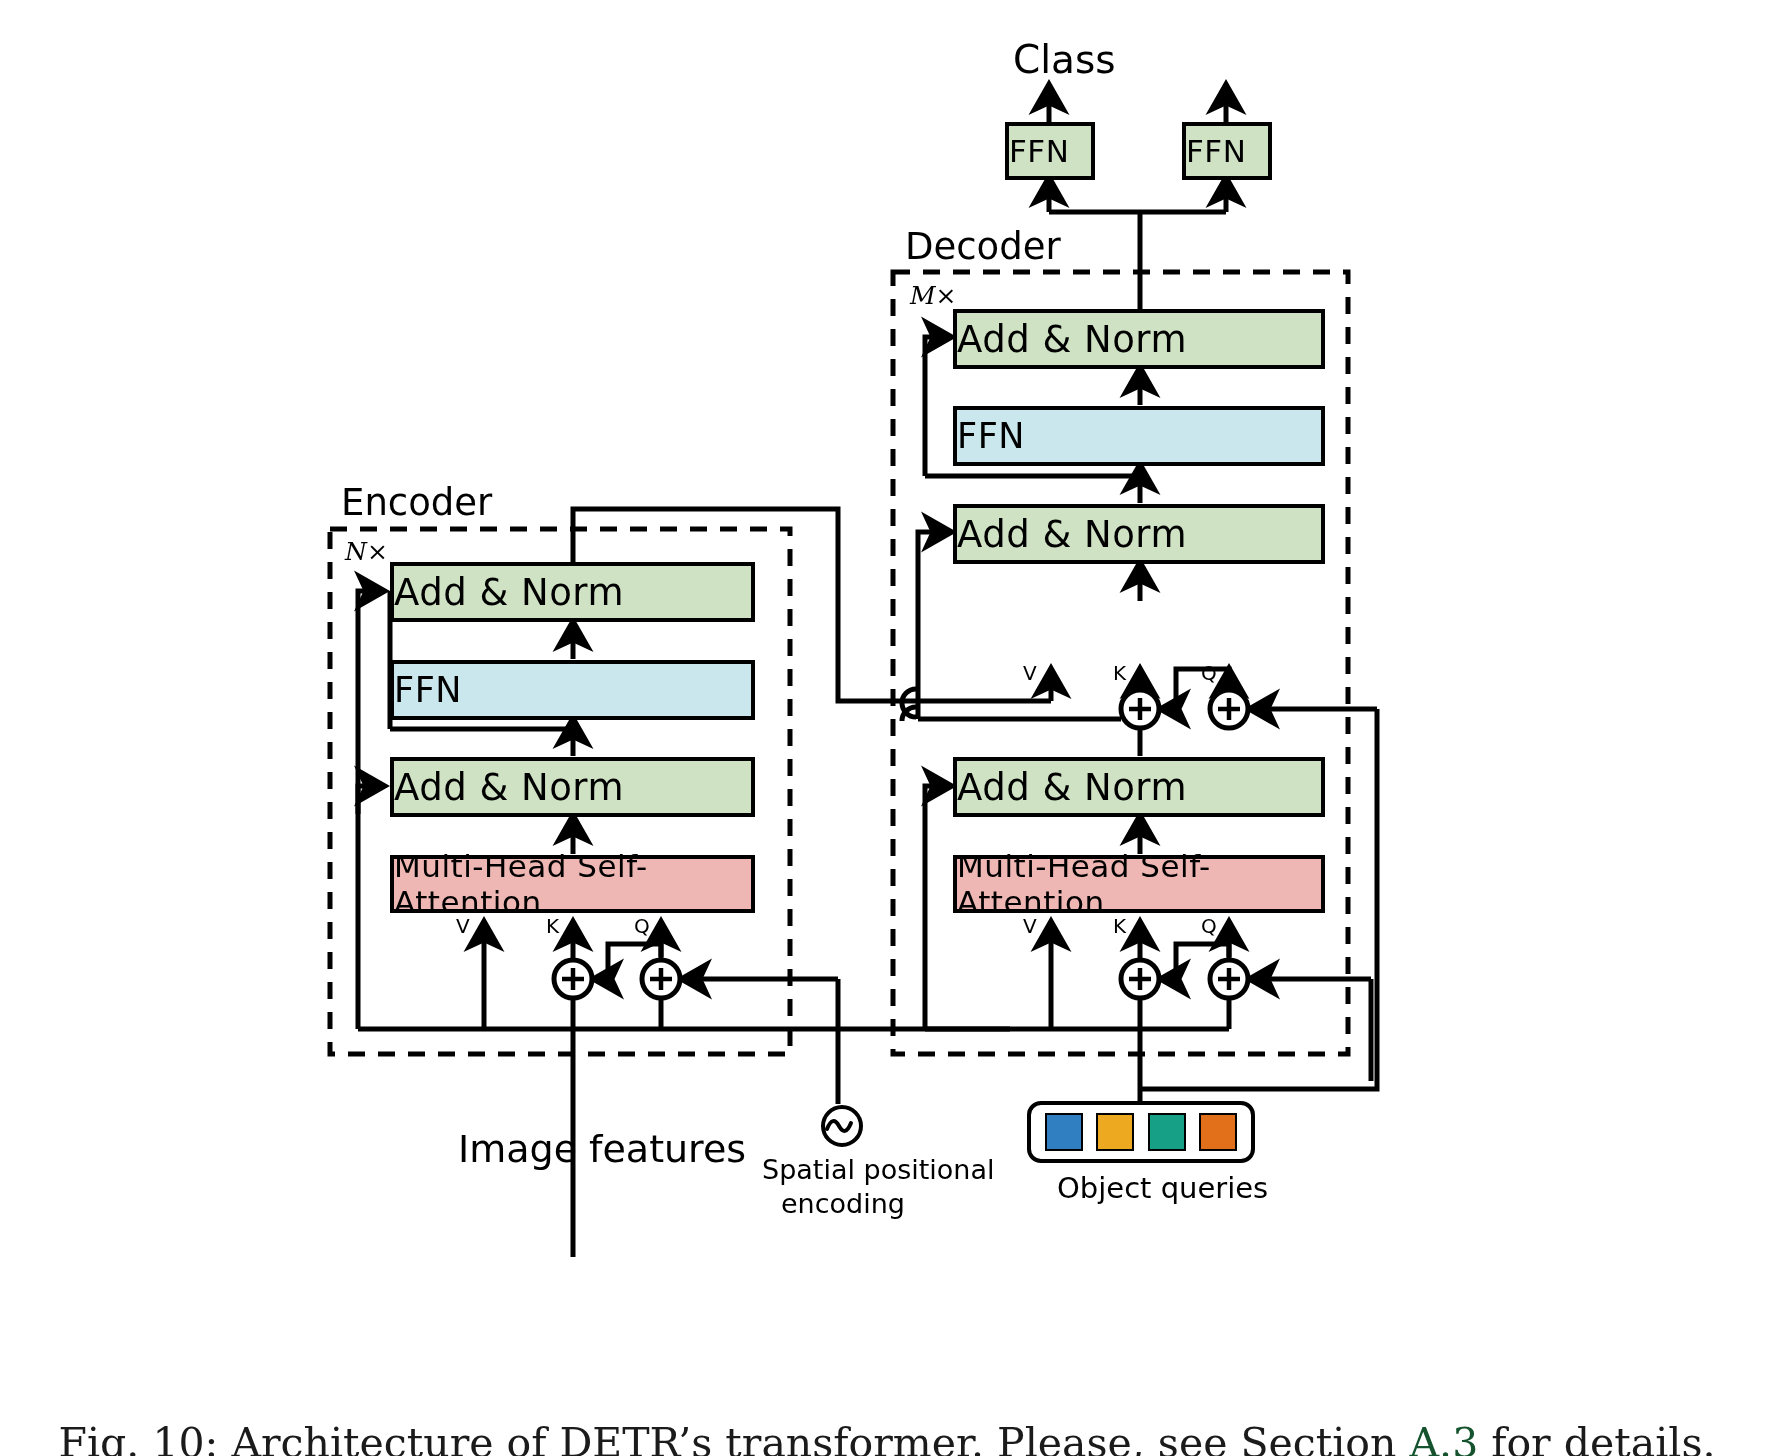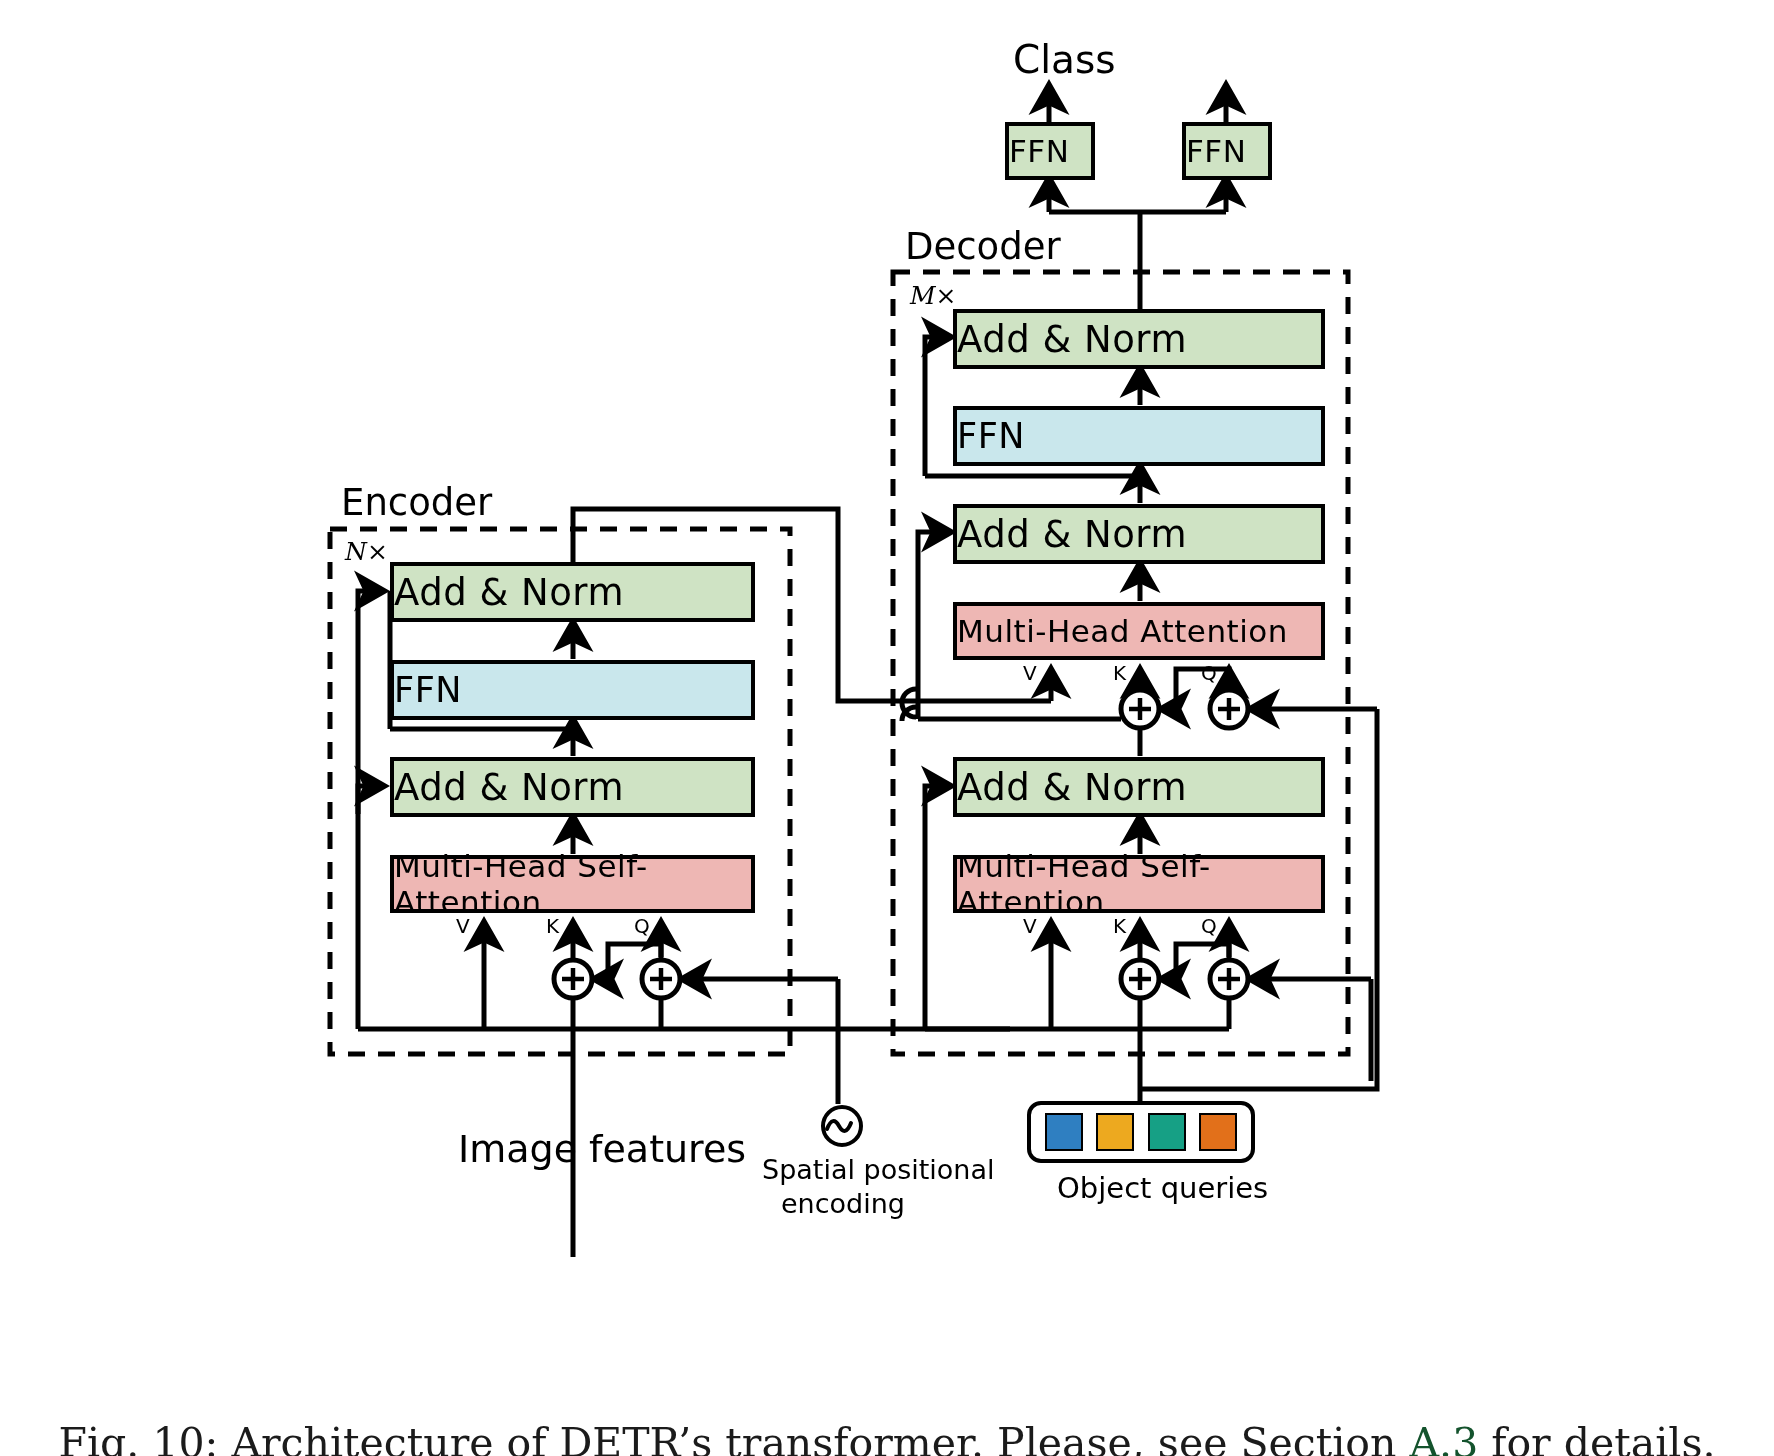--- a/index.html
+++ b/index.html
@@ -276,23 +276,20 @@
 
   <div class="node-box green addnorm-label" style="left:953px; top:280px; width:372px; height:60px;">
     <span>Add &amp; Norm</span>
   </div>
   <div class="node-box blue ffn-wide-label" style="left:953px; top:377px; width:372px; height:60px;">
     <span>FFN</span>
   </div>
   <div class="node-box green addnorm-label" style="left:953px; top:475px; width:372px; height:60px;">
     <span>Add &amp; Norm</span>
   </div>
-  <div class="node-box red attn-label" style="left:953px; top:573px; width:372px; height:58px;">
-    <span>Multi-Head Attention</span>
-  </div>
   <div class="node-box green addnorm-label" style="left:953px; top:728px; width:372px; height:60px;">
     <span>Add &amp; Norm</span>
   </div>
   <div class="node-box red attn-label" style="left:953px; top:826px; width:372px; height:58px;">
     <span>Multi-Head Self-Attention</span>
   </div>
 
   <div class="plain-label vkq-label" style="left:1023px; top:632px;">V</div>
   <div class="plain-label vkq-label" style="left:1113px; top:632px;">K</div>
   <div class="plain-label vkq-label" style="left:1201px; top:632px;">Q</div>

